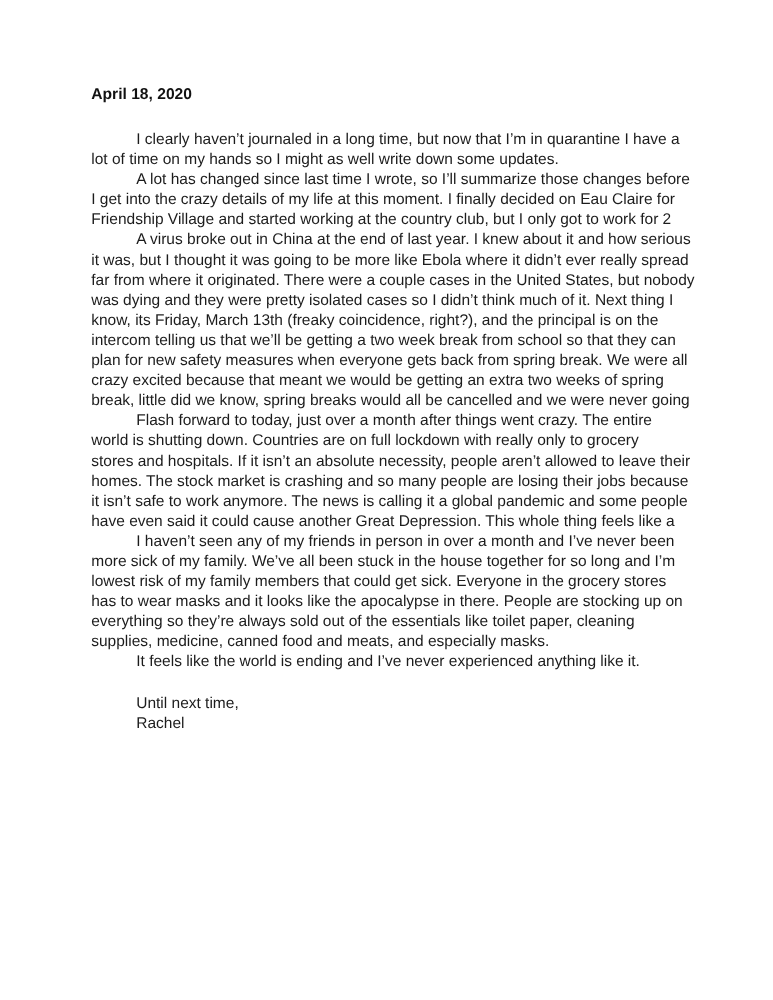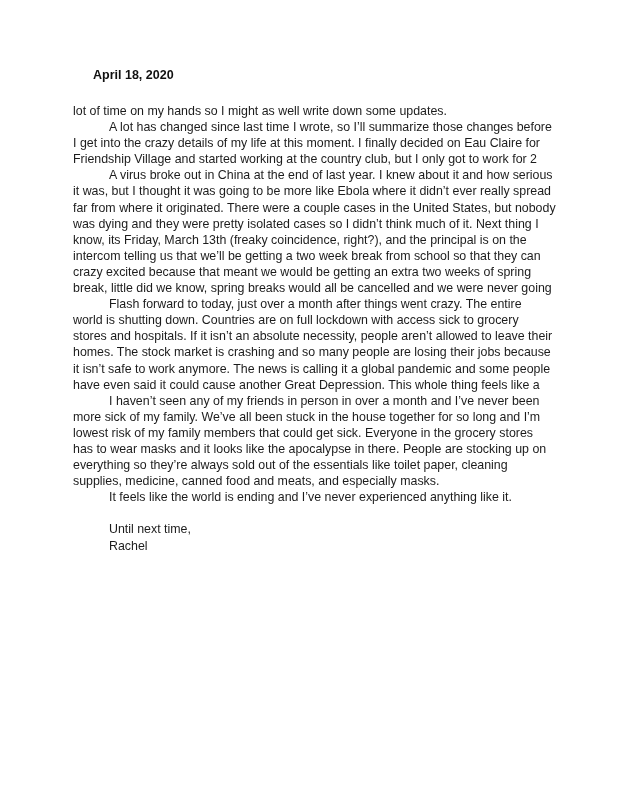--- a/index.html
+++ b/index.html
@@ -3,51 +3,53 @@
 <meta charset="utf-8">
 <style>
   html, body { margin: 0; padding: 0; background: #ffffff; }
   body { width: 618px; height: 800px; position: relative; overflow: hidden; }
   .page {
     position: absolute; left: 0; top: 0; width: 618px; height: 800px; background: #ffffff;
     font-family: "Liberation Sans", sans-serif; color: #1a1a1a;
   }
   .date {
     position: absolute; left: 73px; top: 68px;
-    font-size: 12.5px; font-weight: bold; color: #111; margin-left: 20px;
+    font-size: 12.5px; font-weight: bold; color: #111;
   }
   .body {
     position: absolute; left: 73px; top: 103px; width: 480px;
   }
   .line {
     font-size: 12.4px; line-height: 16.1px; height: 16.1px; white-space: nowrap; color: #1c1c1c;
   }
   .line.indent { padding-left: 36px; }
   .gap { height: 16.1px; }
 </style>
 </head>
 <body>
 
 <div class="page">
   <div class="date">April 18, 2020</div>
   <div class="body">
+    <div class="line indent">I clearly haven’t journaled in a long time, but now that I’m in quarantine I have a</div>
     <div class="line">lot of time on my hands so I might as well write down some updates.</div>
     <div class="line indent">A lot has changed since last time I wrote, so I’ll summarize those changes before</div>
     <div class="line">I get into the crazy details of my life at this moment. I finally decided on Eau Claire for</div>
     <div class="line">Friendship Village and started working at the country club, but I only got to work for 2</div>
     <div class="line indent">A virus broke out in China at the end of last year. I knew about it and how serious</div>
     <div class="line">it was, but I thought it was going to be more like Ebola where it didn’t ever really spread</div>
     <div class="line">far from where it originated. There were a couple cases in the United States, but nobody</div>
     <div class="line">was dying and they were pretty isolated cases so I didn’t think much of it. Next thing I</div>
     <div class="line">know, its Friday, March 13th (freaky coincidence, right?), and the principal is on the</div>
     <div class="line">intercom telling us that we’ll be getting a two week break from school so that they can</div>
+    <div class="line">plan for new safety measures when everyone gets back from spring break. We were all</div>
     <div class="line">crazy excited because that meant we would be getting an extra two weeks of spring</div>
     <div class="line">break, little did we know, spring breaks would all be cancelled and we were never going</div>
     <div class="line indent">Flash forward to today, just over a month after things went crazy. The entire</div>
-    <div class="line">world is shutting down. Countries are on full lockdown with access sick to grocery</div>
+    <div class="line">world is shutting down. Countries are on full lockdown with really only to grocery</div>
     <div class="line">stores and hospitals. If it isn’t an absolute necessity, people aren’t allowed to leave their</div>
     <div class="line">homes. The stock market is crashing and so many people are losing their jobs because</div>
     <div class="line">it isn’t safe to work anymore. The news is calling it a global pandemic and some people</div>
     <div class="line">have even said it could cause another Great Depression. This whole thing feels like a</div>
     <div class="line indent">I haven’t seen any of my friends in person in over a month and I’ve never been</div>
     <div class="line">more sick of my family. We’ve all been stuck in the house together for so long and I’m</div>
     <div class="line">lowest risk of my family members that could get sick. Everyone in the grocery stores</div>
     <div class="line">has to wear masks and it looks like the apocalypse in there. People are stocking up on</div>
     <div class="line">everything so they’re always sold out of the essentials like toilet paper, cleaning</div>
     <div class="line">supplies, medicine, canned food and meats, and especially masks.</div>

